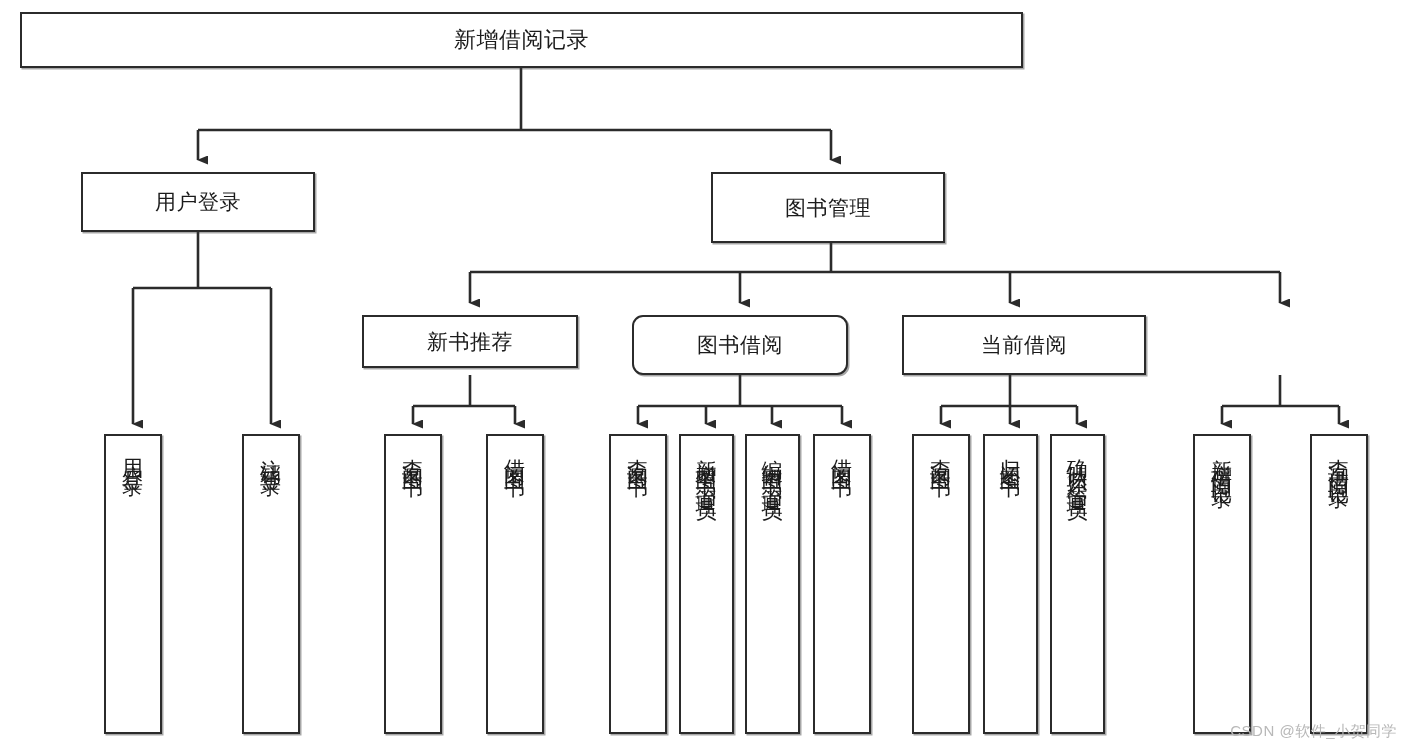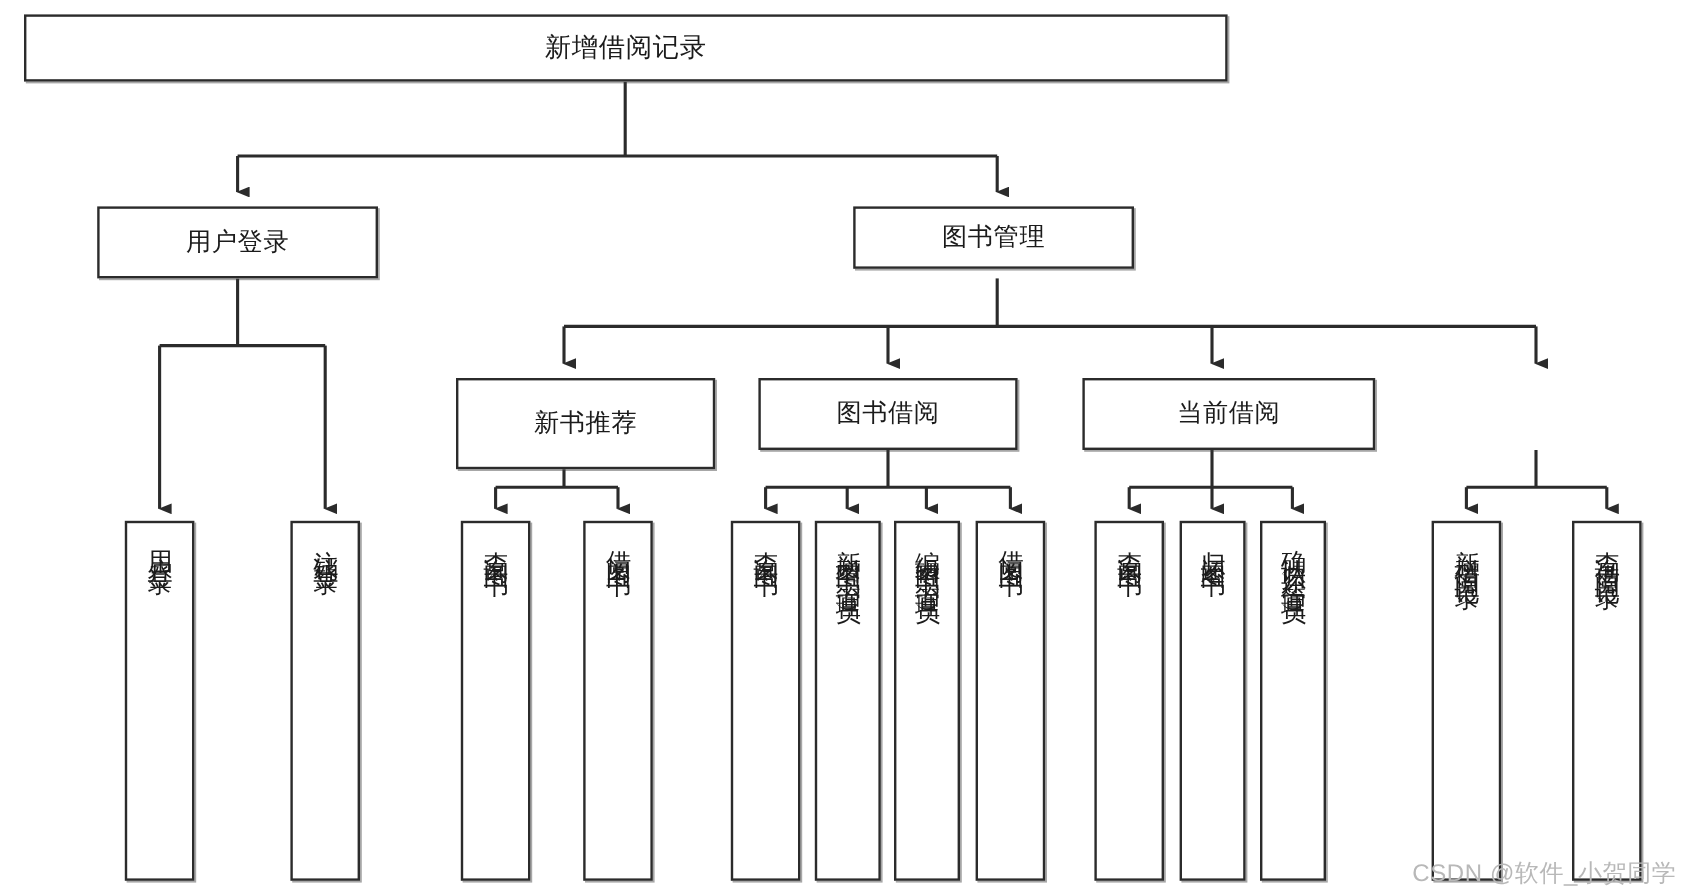--- a/index.html
+++ b/index.html
@@ -55,21 +55,21 @@
     text-orientation: upright;
     font-size: 21px;
     letter-spacing: 6px;
     line-height: 1;
     text-align: left;
   }
   #watermark {
     position: absolute;
     right: 8px;
     bottom: 6px;
-    font-size: 20px;
+    font-size: 15px;
     color: #b8b8b8;
     letter-spacing: 0.5px;
     z-index: 5;
     white-space: nowrap;
   }
 </style>
 </head>
 <body>
 
 <div id="canvas">
@@ -124,28 +124,28 @@
     </g>
   </svg>
 
   <div class="node horizontal root" style="left:20px; top:12px; width:1003px; height:56px;">
     <span class="label">新增借阅记录</span>
   </div>
 
   <div class="node horizontal" style="left:81px; top:172px; width:234px; height:60px;">
     <span class="label">用户登录</span>
   </div>
-  <div class="node horizontal" style="left:711px; top:172px; width:234px; height:52px;">
+  <div class="node horizontal" style="left:711px; top:172px; width:234px; height:71px;">
     <span class="label">图书管理</span>
   </div>
 
-  <div class="node horizontal" style="left:380px; top:315px; width:216px; height:76px;text-align:right;">
+  <div class="node horizontal" style="left:362px; top:315px; width:216px; height:53px;text-align:right;">
     <span class="label">新书推荐</span>
   </div>
-  <div class="node horizontal" style="left:632px; top:315px; width:216px; height:60px;">
+  <div class="node horizontal" style="left:632px; top:315px; width:216px; height:60px;border-radius:11px;">
     <span class="label">图书借阅</span>
   </div>
   <div class="node horizontal" style="left:902px; top:315px; width:244px; height:60px;">
     <span class="label">当前借阅</span>
   </div>
 
   <div class="node vertical" style="left:104px; top:434px; width:58px; height:300px;">
     <span class="label">用户登录</span>
   </div>
   <div class="node vertical" style="left:242px; top:434px; width:58px; height:300px;">

